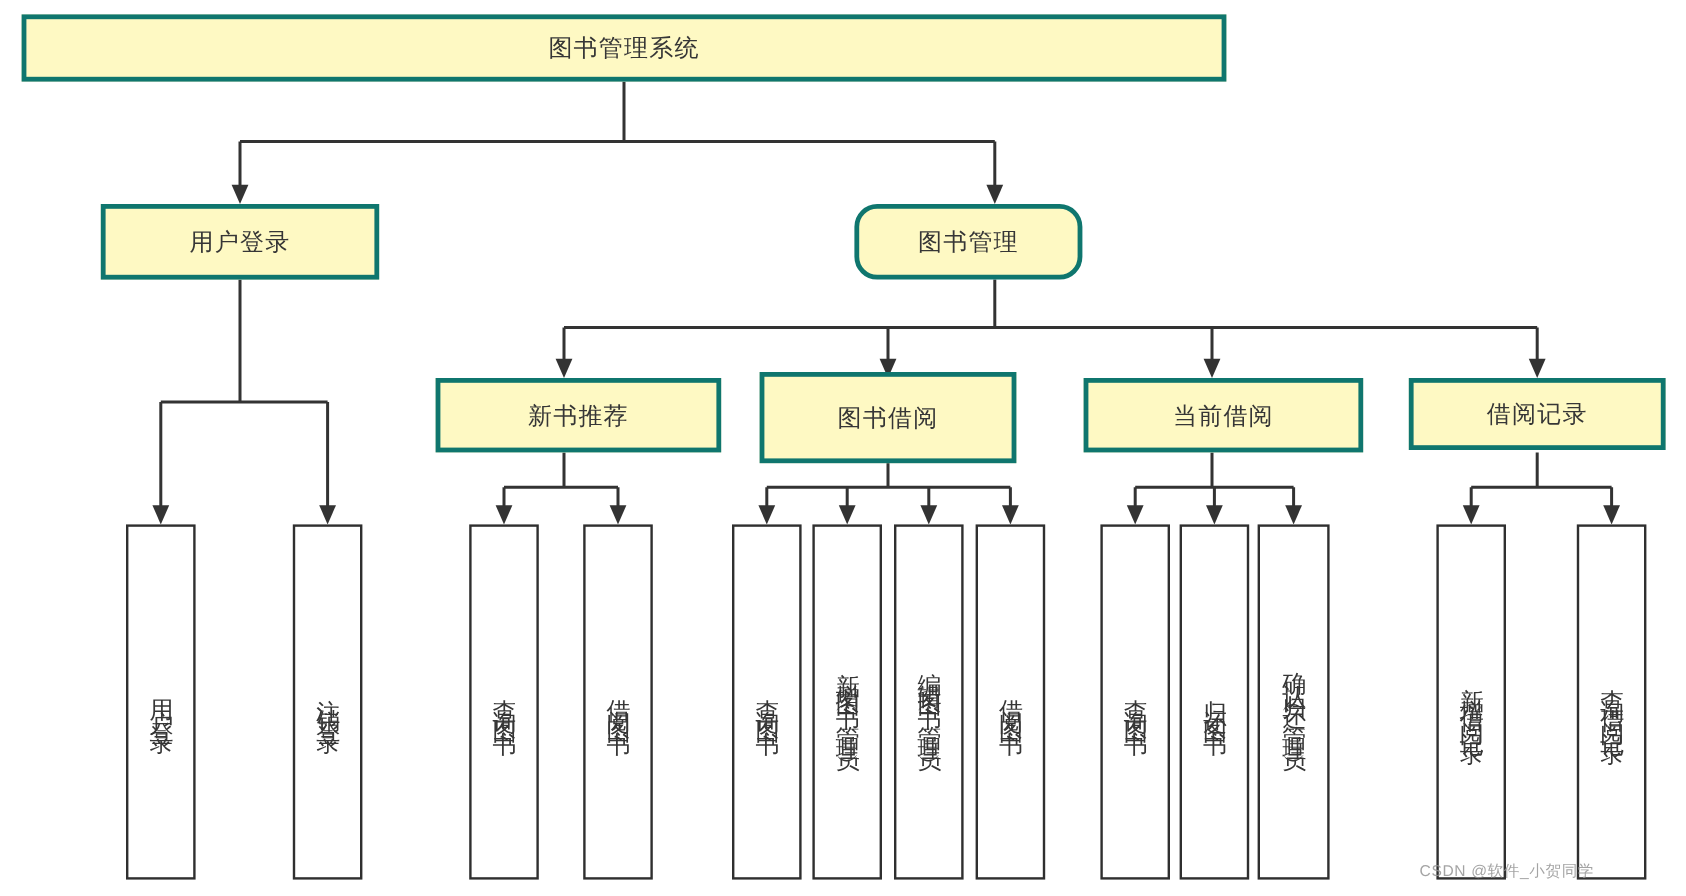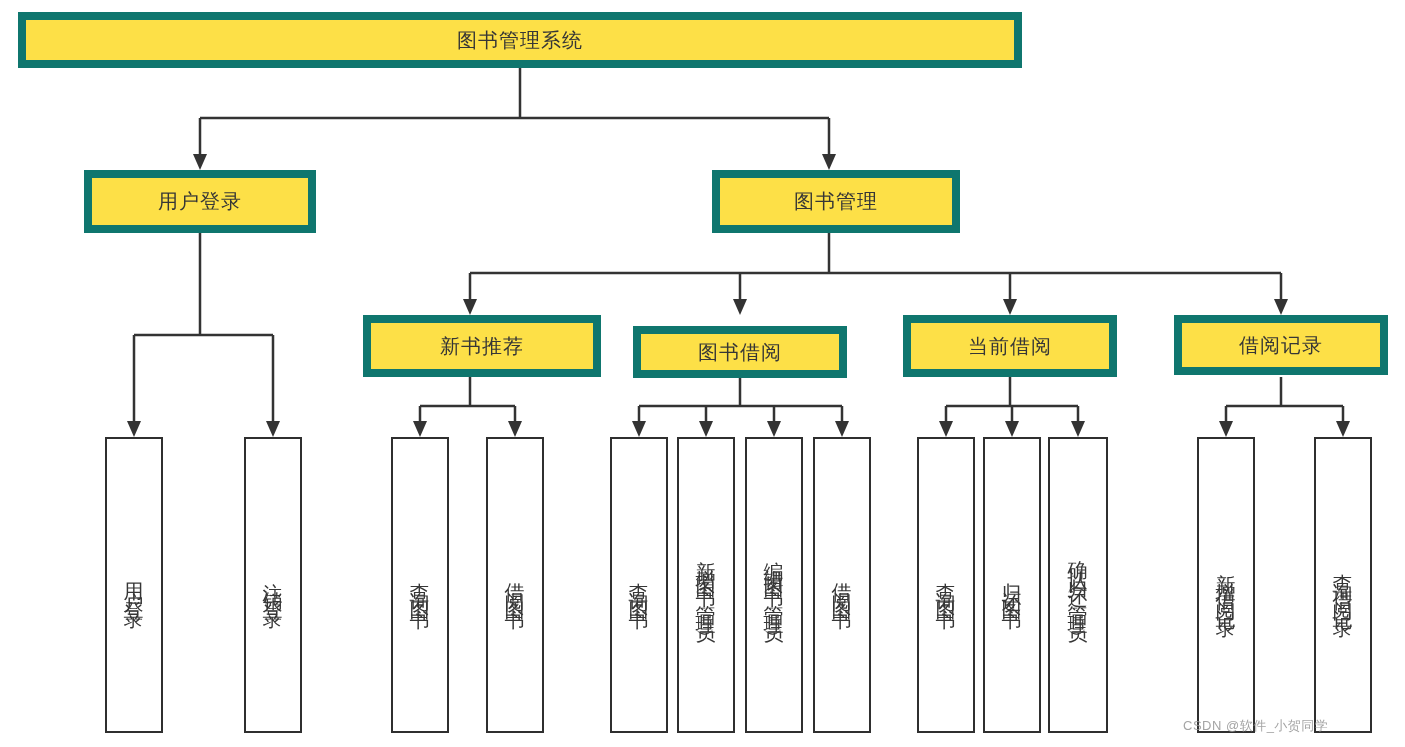--- a/index.html
+++ b/index.html
@@ -15,22 +15,22 @@
     position: absolute;
     left: 0; top: 0;
     width: 1405px; height: 747px;
     z-index: 1;
   }
   .connectors path { stroke: #333333; stroke-width: 2.5; fill: none; }
   .connectors polygon { fill: #333333; stroke: none; }
   .node {
     position: absolute;
     box-sizing: border-box;
-    border: 8px solid #0f766e;
-    background: #fde047;
+    border: 4px solid #0f766e;
+    background: #fef9c3;
     display: flex;
     align-items: center;
     justify-content: center;
     color: #363636;
     font-size: 20px;
     letter-spacing: 1px;
     z-index: 2;
   }
   .leaf {
     position: absolute;
@@ -50,25 +50,25 @@
     text-orientation: mixed;
     font-size: 20px;
     letter-spacing: 9px;
     line-height: 1.2;
     white-space: nowrap;
   }
   
   .n-root  { left: 18px;  top: 12px;  width: 1004px; height: 56px; }
   
   .n-user  { left: 84px;  top: 170px; width: 232px; height: 63px; }
-  .n-book  { left: 712px; top: 170px; width: 248px; height: 63px; }
+  .n-book  { left: 712px; top: 170px; width: 190px; height: 63px; border-radius: 19px; }
   
   .n-new   { left: 363px;  top: 315px; width: 238px; height: 62px; }
-  .n-bor   { left: 633px;  top: 326px; width: 214px; height: 52px; }
-  .n-cur   { left: 903px;  top: 315px; width: 214px; height: 62px; }
+  .n-bor   { left: 633px;  top: 310px; width: 214px; height: 76px; }
+  .n-cur   { left: 903px;  top: 315px; width: 233px; height: 62px; }
   .n-rec   { left: 1174px; top: 315px; width: 214px; height: 60px; }
   
   .l-a1 { left: 105px;  width: 58px; }
   .l-a2 { left: 244px;  width: 58px; }
   .l-b1 { left: 391px;  width: 58px; }
   .l-b2 { left: 486px;  width: 58px; }
   .l-c1 { left: 610px;  width: 58px; }
   .l-c2 { left: 677px;  width: 58px; }
   .l-c3 { left: 745px;  width: 58px; }
   .l-c4 { left: 813px;  width: 58px; }

